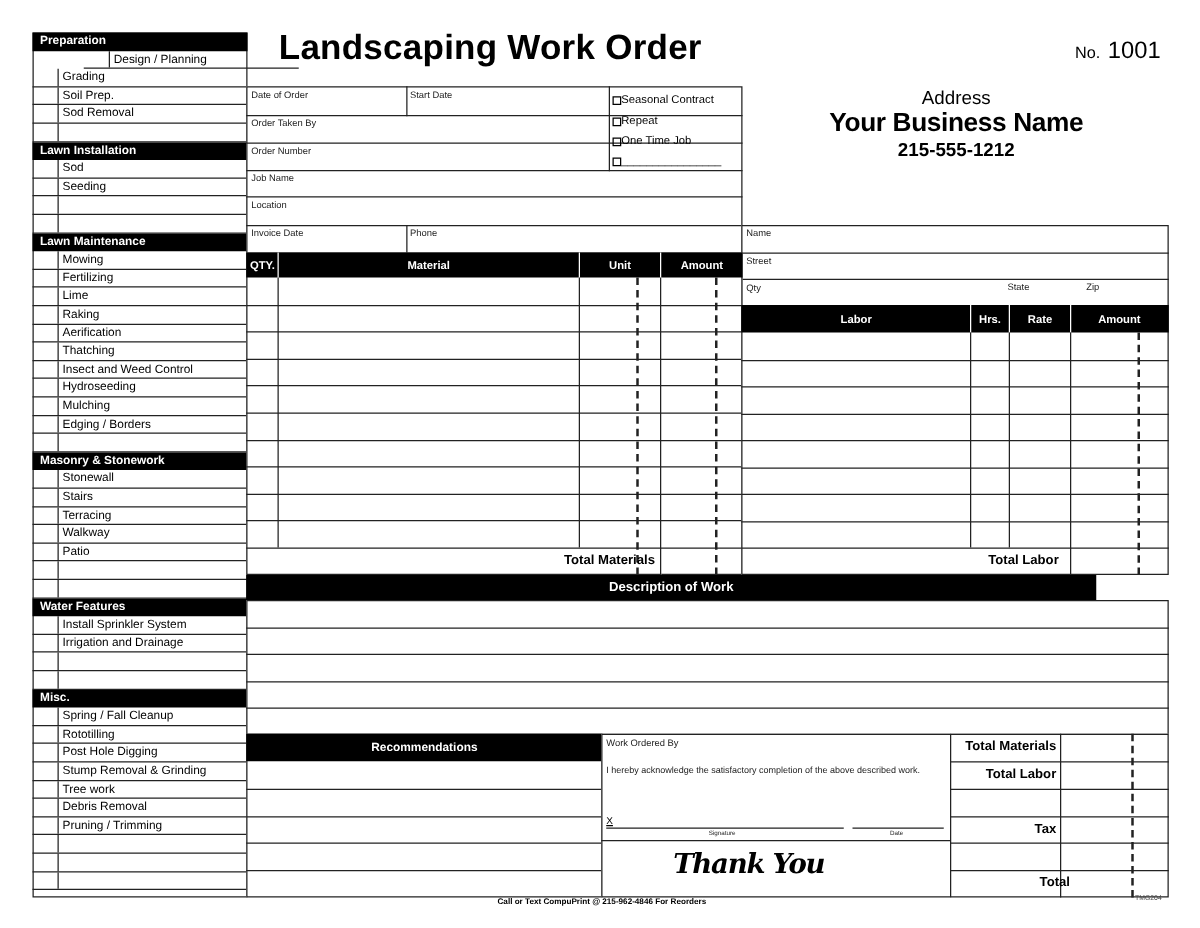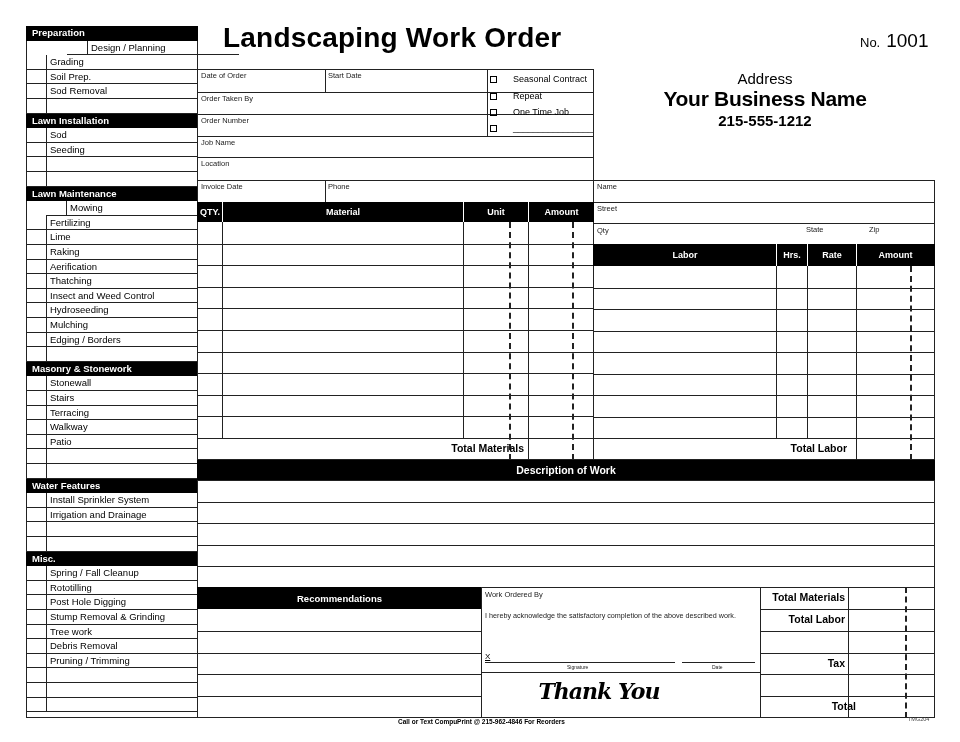--- a/index.html
+++ b/index.html
@@ -10,21 +10,21 @@
   .hline { position: absolute; height: 0; border-top: 1.5px solid #222; }
   .vline { position: absolute; width: 0; border-left: 1.5px solid #222; }
   .dash { position: absolute; width: 0; border-left: 2px dashed #222; }
   .blackbar { position: absolute; background: #000; color: #fff; font-weight: bold; font-size: 10px; display: flex; align-items: center; }
   .lbl { position: absolute; font-size: 7.5px; color: #222; }
   .side-item { position: absolute; left: 26px; width: 172px; height: 14.6px; border-bottom: 1.2px solid #222; }
   .side-item .chk { position: absolute; left: 0; top: 0; width: 21px; height: 100%; border-right: 1.5px solid #222; }
   .side-item .txt { position: absolute; left: 24px; top: 1px; font-size: 9.5px; white-space: nowrap; }
   .side-head { position: absolute; left: 26px; width: 172px; height: 14.6px; background: #000; color: #fff; font-size: 9.5px; font-weight: bold; padding-left: 6px; line-height: 14.6px; }
   .th { position: absolute; color: #fff; font-size: 9px; font-weight: bold; text-align: center; }
-  .checkopt { position: absolute; left: 490px; font-size: 9px; display: flex; align-items: center; gap: 16px; }
+  .checkopt { position: absolute; left: 490px; font-size: 9px; display: flex; align-items: flex-end; gap: 0; }
   .cbx { display: inline-block; width: 7px; height: 7px; border: 1.2px solid #000; }
 </style>
 </head>
 <body>
 
 <div class="abs" style="left:223px; top:22px; font-size:28px; font-weight:bold; letter-spacing:0.2px;">Landscaping Work Order</div>
 <div class="abs" style="left:860px; top:30px; display:flex; align-items:baseline; gap:6px;">
   <span style="font-size:13px;">No.</span>
   <span style="font-size:19px;">1001</span>
 </div>
@@ -69,21 +69,21 @@
     </div>
     <div class="side-item" style="top: 157.4px;">
       <div class="chk"></div>
       <div class="txt"></div>
     </div>
     <div class="side-item" style="top: 172px;">
       <div class="chk"></div>
       <div class="txt"></div>
     </div>
     <div class="side-head" style="top: 186.6px;">Lawn Maintenance</div>
-    <div class="side-item" style="top: 201.2px; margin-left: 20px;">
+    <div class="side-item" style="top: 201.2px;">
       <div class="chk"></div>
       <div class="txt">Mowing</div>
     </div>
     <div class="side-item" style="top: 215.8px;">
       <div class="chk"></div>
       <div class="txt">Fertilizing</div>
     </div>
     <div class="side-item" style="top: 230.4px;">
       <div class="chk"></div>
       <div class="txt">Lime</div>
@@ -318,21 +318,21 @@
     <div class="abs" style="left: 593px; width: 342px; top: 287.5px; height: 21.5px;"></div>
     <div class="abs" style="left: 593px; width: 342px; top: 309px; height: 21.5px;"></div>
     <div class="abs" style="left: 593px; width: 342px; top: 330.5px; height: 21.5px;"></div>
     <div class="abs" style="left: 593px; width: 342px; top: 352px; height: 21.5px;"></div>
     <div class="abs" style="left: 593px; width: 342px; top: 373.5px; height: 21.5px;"></div>
     <div class="abs" style="left: 593px; width: 342px; top: 395px; height: 21.5px;"></div>
     <div class="abs" style="left: 593px; width: 342px; top: 416.5px; height: 21.5px;"></div>
   </div>
 <div class="abs" style="left:700px; top:442px; width:147px; text-align:right; font-size:10.5px; font-weight:bold;">Total Labor</div>
 
-<div class="blackbar" style="left:197px; top:460px; width:738px; height:20px; justify-content:center;">
+<div class="blackbar" style="left:197px; top:460px; width:680px; height:20px; justify-content:center;">
   <span style="font-size:10.5px;">Description of Work</span>
 </div>
 <div class="box" style="left:197px; top:480px; width:738px; height:108px;"></div>
 <div id="desc-rows">
     <div class="abs" style="left: 197px; width: 738px; top: 480px; height: 21.5px;"></div>
     <div class="hline" style="left: 197px; width: 738px; top: 501.5px;"></div>
     <div class="abs" style="left: 197px; width: 738px; top: 501.5px; height: 21.5px;"></div>
     <div class="hline" style="left: 197px; width: 738px; top: 523px;"></div>
     <div class="abs" style="left: 197px; width: 738px; top: 523px; height: 21.5px;"></div>
     <div class="hline" style="left: 197px; width: 738px; top: 544.5px;"></div>

